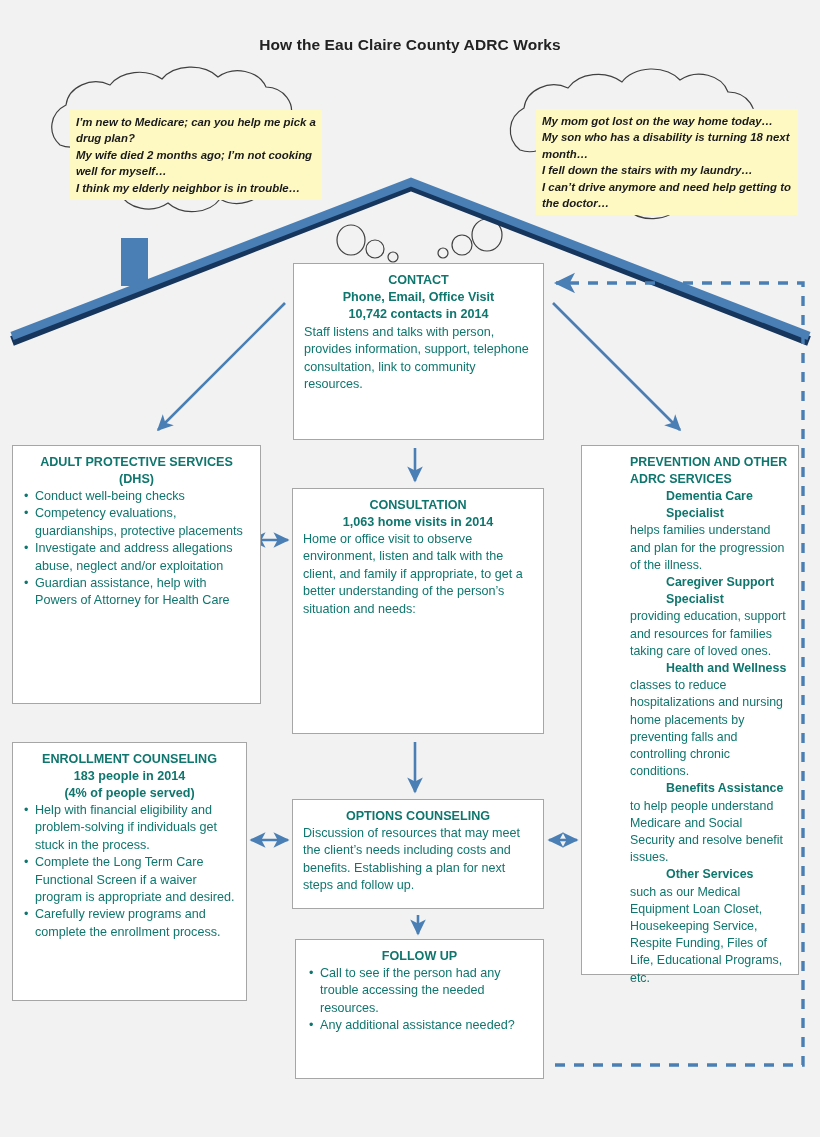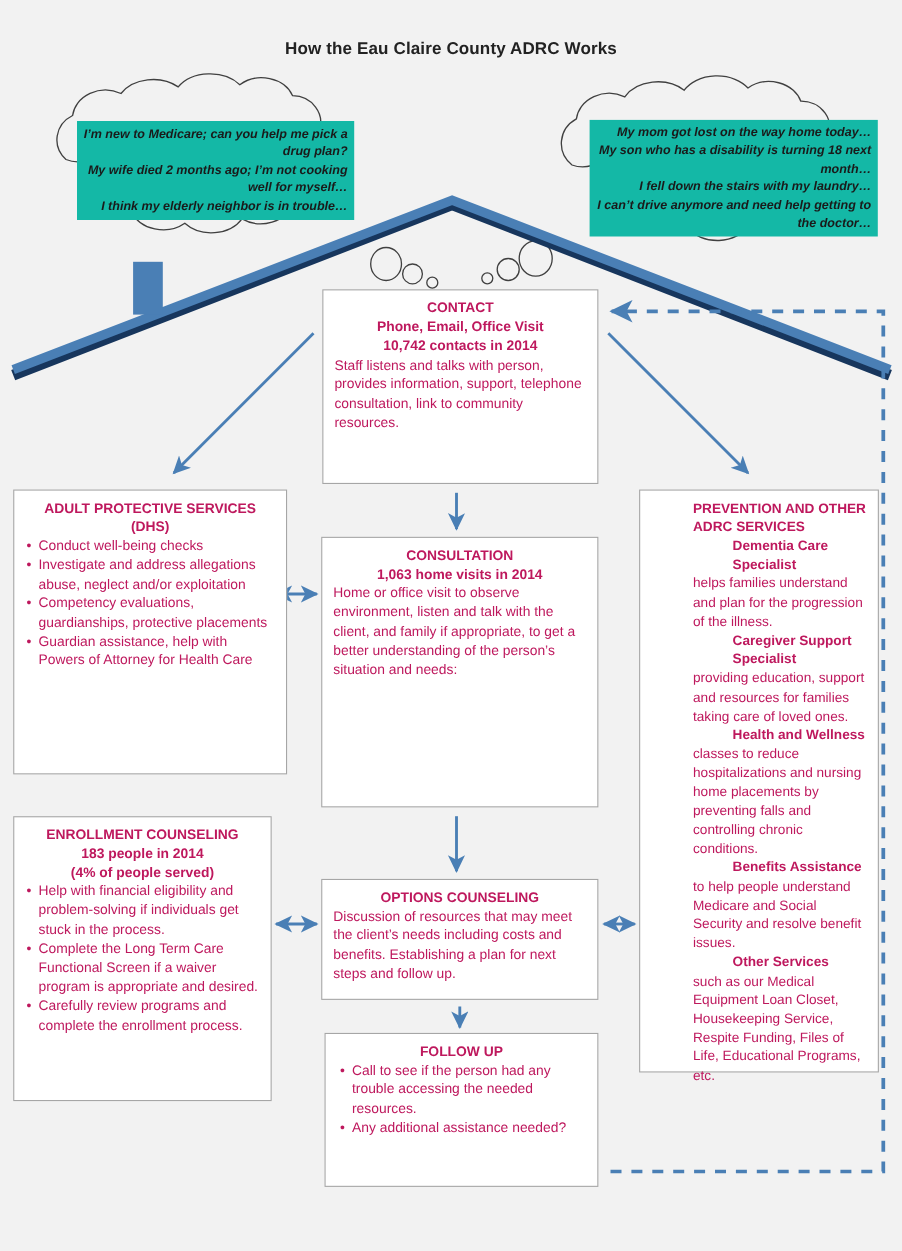--- a/index.html
+++ b/index.html
@@ -15,37 +15,36 @@
 
   .title {
     position: absolute; left: 0; top: 36px; width: 820px;
     text-align: center; font-size: 15.5px; font-weight: bold; color: #222;
     letter-spacing: .1px;
   }
 
   
   .cloud-text {
     position: absolute;
-    background: #14b8a6;
+    background: #fef9c3;
     font-style: italic; font-weight: bold;
     font-size: 11.4px; line-height: 16.4px; color: #1a1a1a;
     padding: 4px 6px 4px 6px;
-    text-align: right;
   }
   #cloud-left-text  { left: 70px; top: 110px; width: 252px; }
   #cloud-right-text { left: 536px; top: 109px; width: 262px; }
   .cloud-text p { white-space: pre-line; }
 
   
   .box {
     position: absolute;
     background: #ffffff;
     border: 1px solid #a6a6a6;
     padding: 8px 10px;
-    color: #be185d;
+    color: #0f766e;
   }
   .box .hd {
     text-align: center; font-weight: bold; font-size: 12.6px; line-height: 17px;
   }
   .box .body { font-size: 12.6px; line-height: 17.4px; }
   .box ul { list-style: none; }
   .box li {
     position: relative; padding-left: 12px; font-size: 12.6px; line-height: 17.4px;
   }
   .box li::before {
@@ -189,22 +188,22 @@
     <div class="body">Staff listens and talks with person, provides information, support, telephone consultation, link to community resources.</div>
   </div>
 
   <div class="box" id="box-aps">
     <div class="hd">
       <div>ADULT PROTECTIVE SERVICES</div>
       <div>(DHS)</div>
     </div>
     <ul>
       <li>Conduct well-being checks</li>
+      <li>Competency evaluations, guardianships, protective placements</li>
       <li>Investigate and address allegations abuse, neglect and/or exploitation</li>
-      <li>Competency evaluations, guardianships, protective placements</li>
       <li>Guardian assistance, help with Powers of Attorney for Health Care</li>
     </ul>
   </div>
 
   <div class="box" id="box-consult">
     <div class="hd">
       <div>CONSULTATION</div>
       <div>1,063 home visits in 2014</div>
     </div>
     <div class="body">Home or office visit to observe environment, listen and talk with the client, and family if appropriate, to get a better understanding of the person’s situation and needs:</div>

